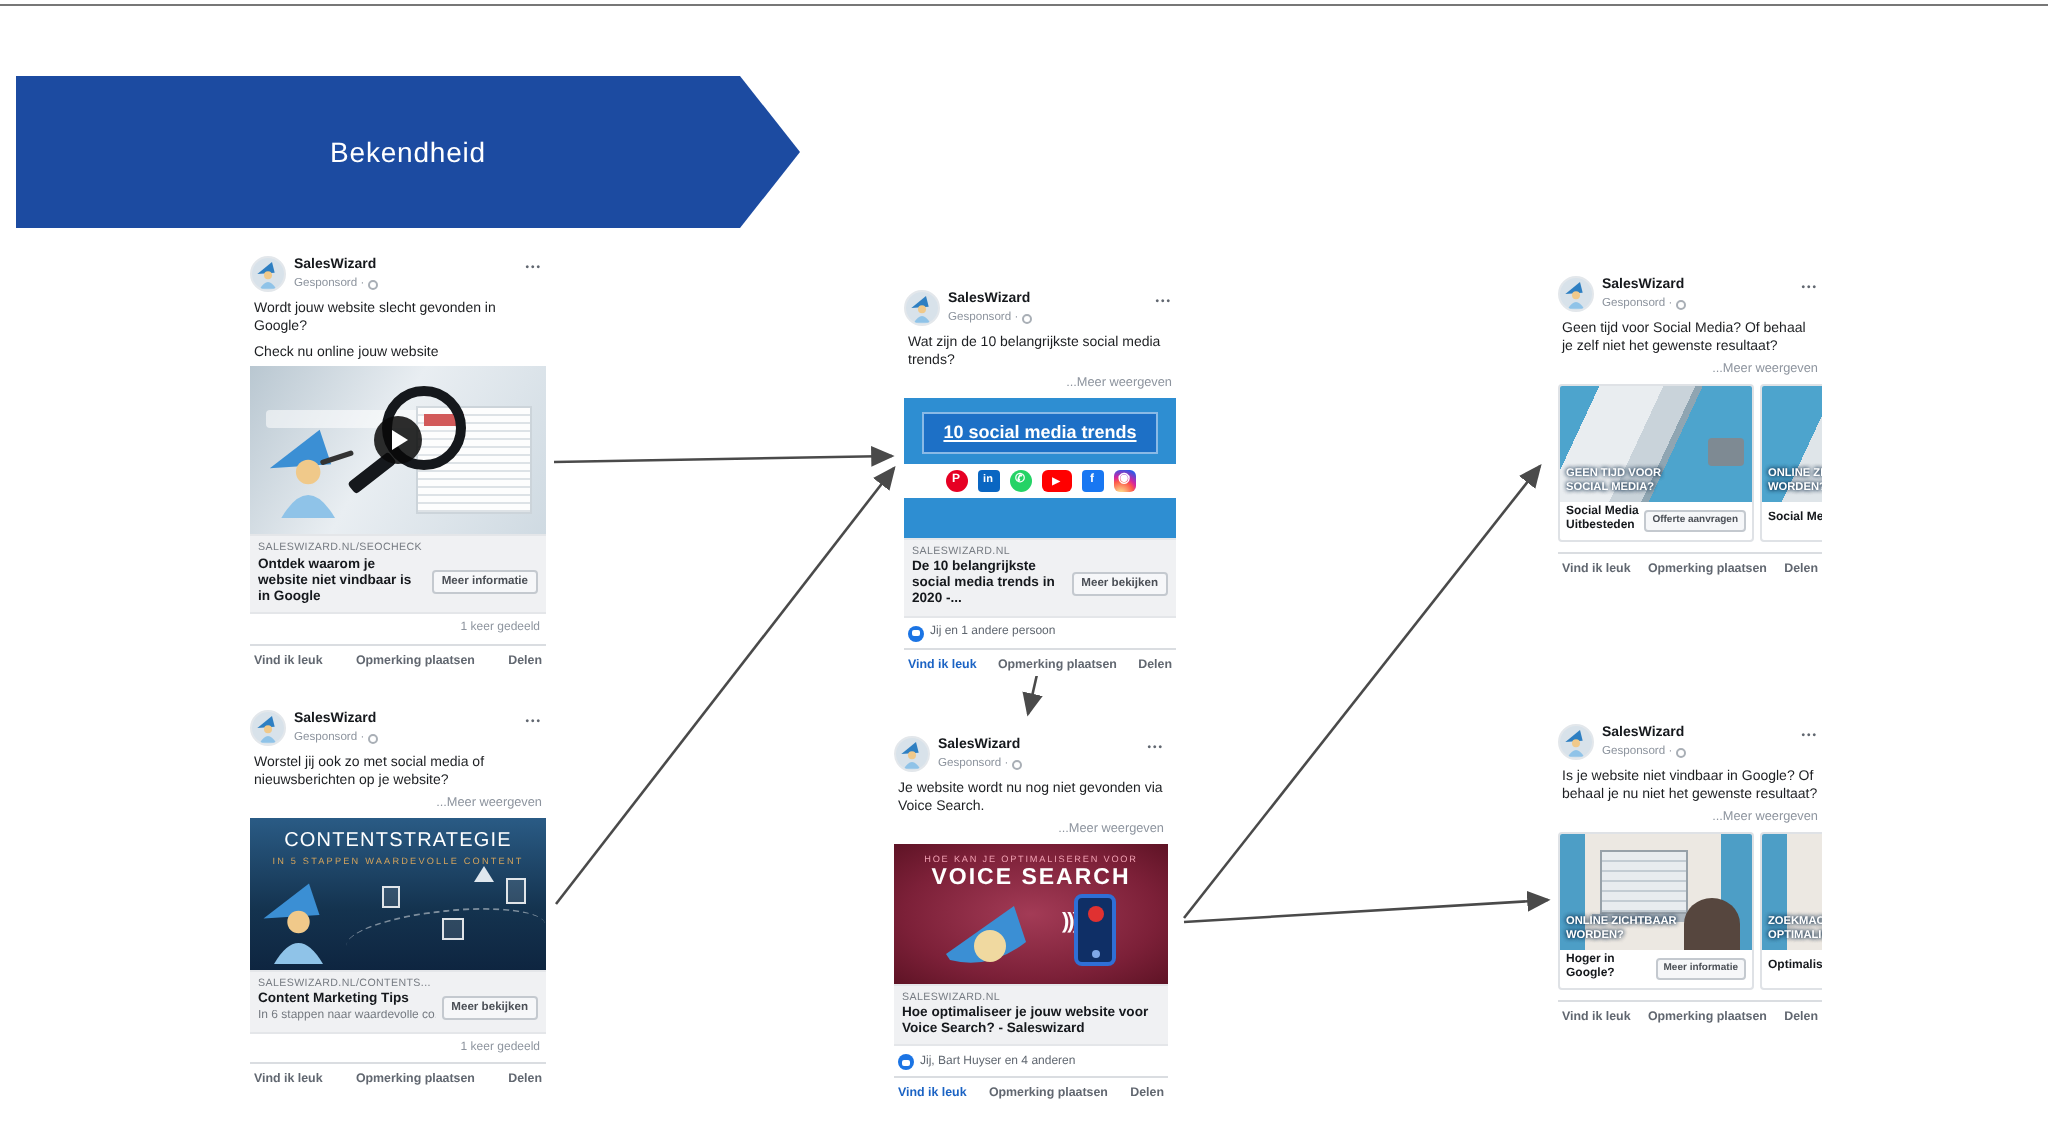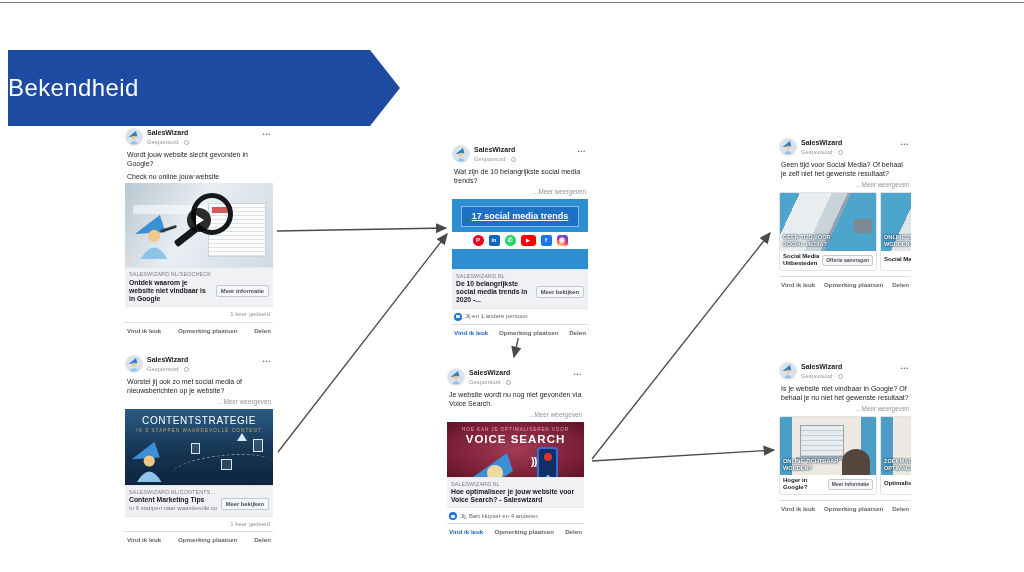--- a/index.html
+++ b/index.html
@@ -3,22 +3,22 @@
 <meta charset="utf-8">
 <style>
   html,body{margin:0;padding:0}
   body{width:1024px;height:572px;position:relative;background:#fff;
        font-family:"Liberation Sans",sans-serif;overflow:hidden;color:#1c1e21}
 
   .topline{position:absolute;top:2px;left:0;width:1024px;height:1px;background:#4a4a4a;opacity:.75}
 
   
   .funnel{position:absolute;left:8px;top:38px;width:1008px;height:76px}
-  .stage{position:absolute;top:12px;height:100%;display:flex;align-items:center;
-         color:#fff;font-size:24px;letter-spacing:.4px}
+  .stage{position:absolute;top:0;height:100%;display:flex;align-items:center;justify-content:center;
+         color:#fff;font-size:14px;letter-spacing:.4px}
   .stage.s1{left:0;width:392px;
     clip-path:polygon(0 0,calc(100% - 30px) 0,100% 50%,calc(100% - 30px) 100%,0 100%)}
   .stage.s2{left:362px;width:340px;
     clip-path:polygon(0 0,calc(100% - 30px) 0,100% 50%,calc(100% - 30px) 100%,0 100%,30px 50%)}
   .stage.s3{left:672px;width:336px;
     clip-path:polygon(0 0,calc(100% - 30px) 0,100% 50%,calc(100% - 30px) 100%,0 100%,30px 50%)}
 
   
   #arrows{position:absolute;left:0;top:0;width:1024px;height:572px;pointer-events:none}
 
@@ -87,21 +87,21 @@
   .t-strip{background:#fff;display:flex;align-items:center;justify-content:center;gap:5px;padding:3px 0}
   .si{width:11px;height:11px;display:flex;align-items:center;justify-content:center;font-size:6px;font-weight:bold;color:#fff;flex:none}
   .si.pinterest{background:#e60023;border-radius:50%}
   .si.linkedin{background:#0a66c2;border-radius:2px;font-size:5.5px}
   .si.whatsapp{background:#25d366;border-radius:50%}
   .si.youtube{background:#f00;border-radius:3px;width:15px;font-size:5px}
   .si.facebook{background:#1877f2;border-radius:2px}
   .si.instagram{background:radial-gradient(circle at 30% 110%,#fdf497 0%,#fd5949 45%,#d6249f 60%,#285aeb 90%);border-radius:3px;font-size:7px}
 
   
-  .media.voice{height:55px;background:radial-gradient(ellipse at center,#a33b56 0%,#7c2038 65%,#5e1325 100%);
+  .media.voice{height:70px;background:radial-gradient(ellipse at center,#a33b56 0%,#7c2038 65%,#5e1325 100%);
                text-align:center;padding-top:5px;box-sizing:border-box}
   .vs-kick{font-size:4.6px;color:#f0a0b2;letter-spacing:.9px}
   .vs-title{font-size:11.5px;font-weight:800;color:#fff;letter-spacing:1px}
   .vs-row{position:relative;height:40px}
   .vs-hat{position:absolute;left:24px;top:2px;width:52px;height:36px}
   .waves{position:absolute;left:84px;top:8px;color:#fff;font-weight:bold;font-size:11px;letter-spacing:-1px}
   .ph{position:absolute;right:26px;top:0;width:17px;height:32px;border:2px solid #2f6fd6;border-radius:4px;background:#0f2f66}
   .ph::before{content:"";position:absolute;left:50%;top:4px;transform:translateX(-50%);width:8px;height:8px;border-radius:50%;background:#e03131}
   .ph::after{content:"";position:absolute;left:50%;bottom:2px;transform:translateX(-50%);width:4px;height:4px;border-radius:50%;background:#7fa8e8}
 
@@ -270,21 +270,21 @@
         <span>Gesponsord ·</span>
           <span class="globe"></span>
       </div>
     </div>
     <div class="menu">•••</div>
   </div>
   <div class="body-txt">Wat zijn de 10 belangrijkste social media trends?</div>
   <div class="more">...Meer weergeven</div>
   <div class="media trends">
     <div class="t-box">
-      <span>17 social media trends</span>
+      <span>10 social media trends</span>
     </div>
     <div class="t-strip">
       <span class="si pinterest">P</span>
       <span class="si linkedin">in</span>
       <span class="si whatsapp">✆</span>
       <span class="si youtube">▶</span>
       <span class="si facebook">f</span>
       <span class="si instagram">◉</span>
     </div>
   </div>

